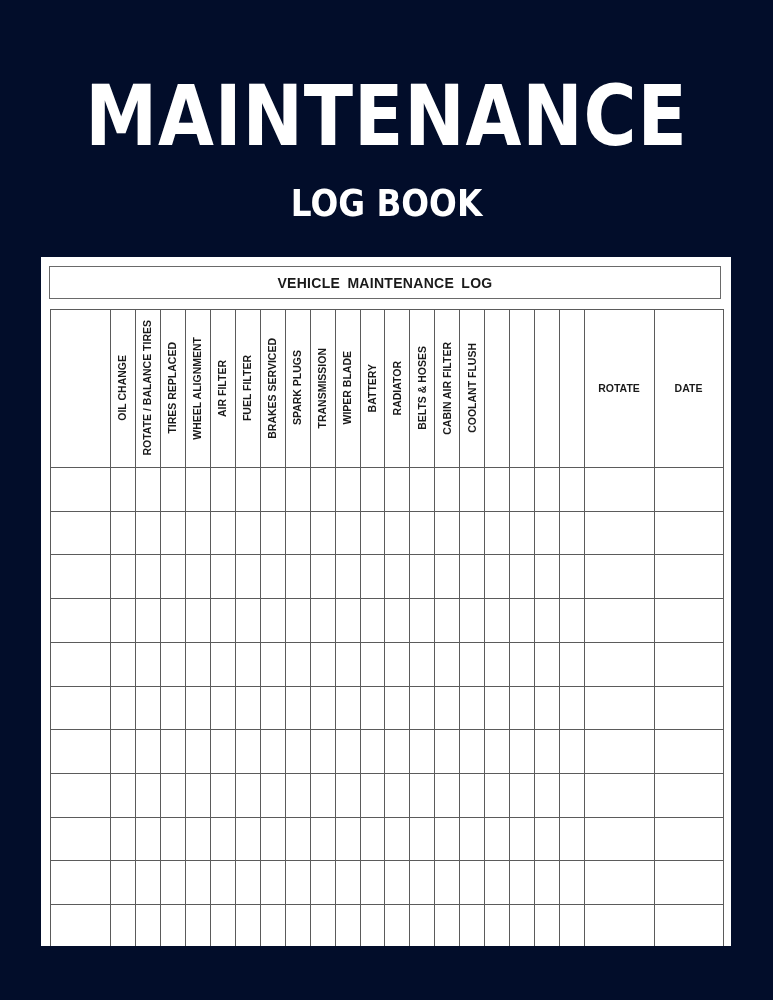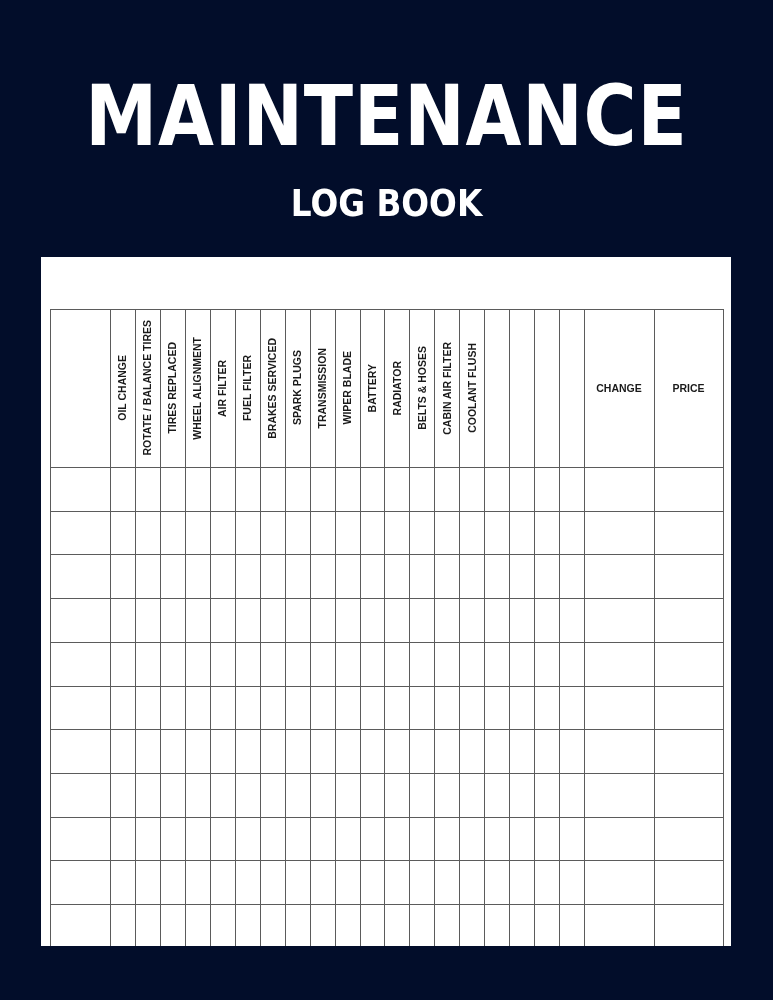--- a/index.html
+++ b/index.html
@@ -47,26 +47,27 @@
   }
   .cell { position: absolute; }
 </style>
 </head>
 <body>
 
 <div class="title">MAINTENANCE</div>
 <div class="subtitle">LOG BOOK</div>
 
 <div class="panel">
+  <div class="log-title">VEHICLE MAINTENANCE LOG</div>
   <div class="grid" id="grid">
     <div class="hcell" style="left:534px;width:70px;">
-      <span>CHANGE</span>
+      <span>ROTATE</span>
     </div>
     <div class="hcell" style="left:604px;width:69px;">
-      <span>PRICE</span>
+      <span>DATE</span>
     </div>
   <div class="hcell" style="left: 60px; width: 24.95px;">
         <span class="vtext">OIL CHANGE</span>
       </div>
       <div class="hcell" style="left: 84.95px; width: 24.95px;">
         <span class="vtext">ROTATE / BALANCE TIRES</span>
       </div>
       <div class="hcell" style="left: 109.9px; width: 24.95px;">
         <span class="vtext">TIRES REPLACED</span>
       </div>

